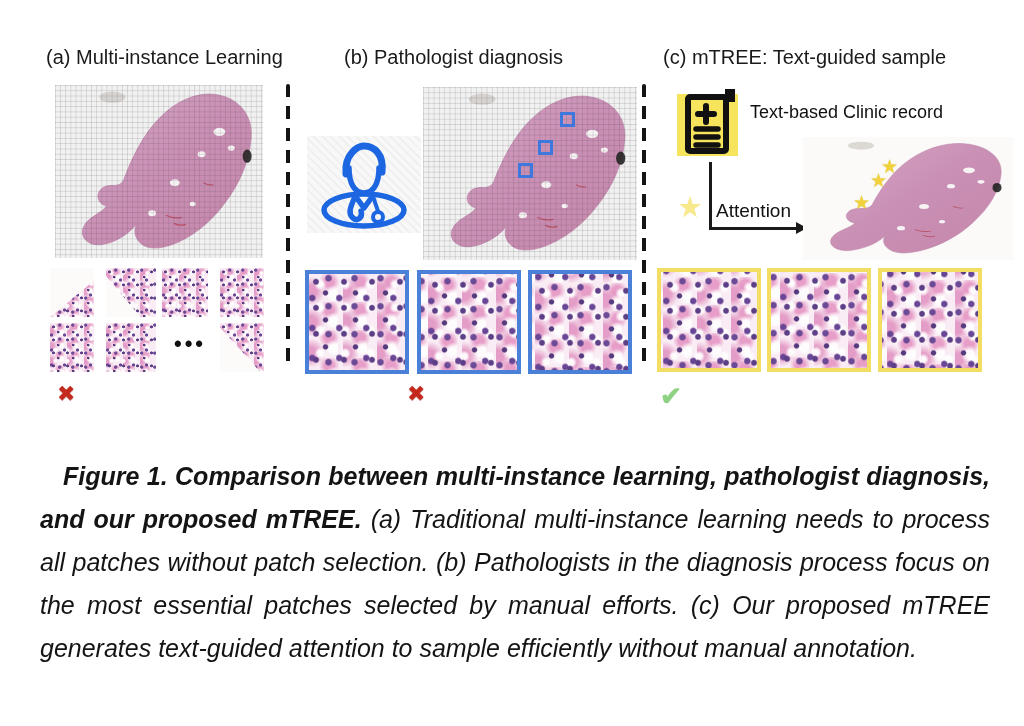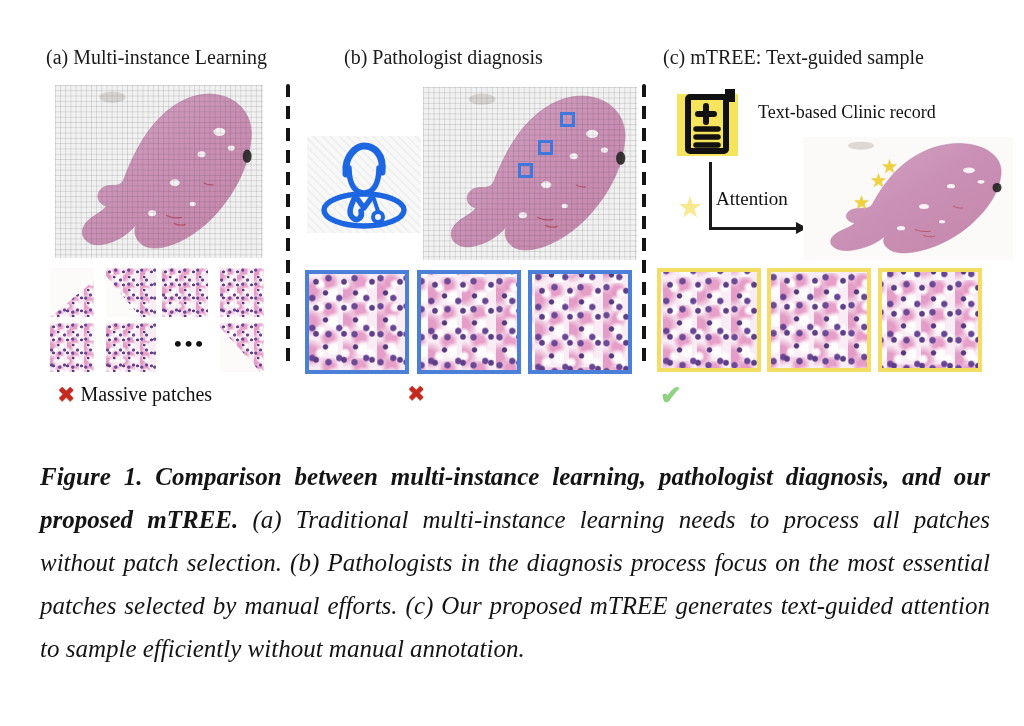--- a/index.html
+++ b/index.html
@@ -1,17 +1,17 @@
 <!DOCTYPE html>
 <html><head>
 <meta charset="utf-8">
 <style>
   html,body{margin:0;padding:0;background:#ffffff;}
   .page{position:relative;width:1024px;height:726px;background:#fff;
-        font-family:Liberation Serif, serif;color:#141414;overflow:hidden;}
+        font-family:Liberation Sans, sans-serif;color:#141414;overflow:hidden;}
   .abs{position:absolute;}
   .ptitle{position:absolute;font-size:20px;color:#1a1a1a;white-space:nowrap;}
   .divider{position:absolute;width:4px;border-radius:2px;
            background:repeating-linear-gradient(180deg,#141414 0 13px,rgba(0,0,0,0) 13px 22px);}
   .wsi{position:absolute;}
   .wsi svg{display:block;}
   .bluebox{position:absolute;width:15px;height:15px;box-sizing:border-box;
            border:3px solid #3f78dc;background:transparent;}
   .doctorbox{position:absolute;background-color:#f8f8f8;
              background-image:repeating-linear-gradient(45deg,rgba(0,0,0,0.03) 0 2px,rgba(0,0,0,0) 2px 6px);
@@ -39,25 +39,25 @@
   .plabel{position:absolute;display:flex;align-items:center;font-size:20px;color:#111;white-space:nowrap;}
   .xmark{color:#c4291d;font-size:22px;line-height:1;text-shadow:0 1px 0 rgba(120,10,10,0.4);}
   .check{color:#8fd284;font-size:26px;font-weight:bold;line-height:1;}
   .gap-sm{gap:5px;}.gap-md{gap:8px;}.gap-lg{gap:24px;}
   .star{position:absolute;color:#f2d23c;line-height:1;font-size:19px;text-shadow:0 0 1px rgba(180,150,0,0.5);}
   .attn-star{position:absolute;color:#f8e88e;font-size:29px;line-height:1;}
   .connv{position:absolute;width:2.5px;background:#1a1a1a;}
   .connh{position:absolute;height:2.5px;background:#1a1a1a;}
   .arrowhead{position:absolute;width:0;height:0;border-top:6.5px solid rgba(0,0,0,0);
              border-bottom:6.5px solid rgba(0,0,0,0);border-left:11px solid #1a1a1a;}
-  .record-label{position:absolute;font-size:18px;color:#111;white-space:nowrap;margin-left:8px;}
+  .record-label{position:absolute;font-size:18px;color:#111;white-space:nowrap;}
   .attn-label{position:absolute;font-size:19px;color:#111;white-space:nowrap;}
   .caption{position:absolute;left:40px;top:430px;width:950px;font-style:italic;
            font-size:25px;line-height:43px;text-align:justify;color:#141414;}
-  .caption .cb{font-weight:bold;}
+  .caption .cb{font-weight:bold;margin-left:23px;}
 </style>
 </head>
 <body>
 
 <div class="page">
 
   <svg width="0" height="0" style="position:absolute" aria-hidden="true">
     <defs>
       <pattern id="gridpat" width="5.2" height="5.2" patternUnits="userSpaceOnUse">
         <path d="M5.2 0H0V5.2" fill="none" stroke="#3c3c3c" stroke-opacity="0.4" stroke-width="0.7"></path>
@@ -110,21 +110,20 @@
   <div class="patch cells cells-sm" style="left:220px;top:268px;width:44px;height:49px"></div>
   <div class="patch cells cells-sm" style="left:50px;top:323px;width:44px;height:49px"></div>
   <div class="patch cells cells-sm" style="left:106px;top:323px;width:50px;height:49px"></div>
   <div class="dots" style="left:164px;top:331px;width:52px">•••</div>
   <div class="patch cells cells-sm" style="left:220px;top:323px;width:44px;height:49px">
       <i class="cut cut3"></i>
     </div>
 
   <div class="plabel gap-sm" style="left:57px;top:383px">
     <span class="xmark">✖</span>
-    <span>Massive patches</span>
   </div>
 
   <div class="doctorbox" style="left:307px;top:136px;width:114px;height:97px">
     <svg width="104" height="90" viewBox="0 0 104 90" fill="none" stroke="#1d66e2" stroke-width="5.5" stroke-linecap="round" stroke-linejoin="round">
       <ellipse cx="52" cy="70" rx="40" ry="16"></ellipse>
       <path d="M34 34 C32 14 46 6 52 6 C62 6 72 14 70 32" stroke-width="7"></path>
       <path d="M37 28 C37 44 43 53 52 53 C61 53 67 44 67 28"></path>
       <path d="M44 57 L52 68 L60 57"></path>
       <path d="M42 59 C38 68 36 74 41 78 C46 82 51 77 49 71"></path>
       <path d="M62 59 C64 66 66 70 66 72" stroke-width="4"></path>
@@ -159,21 +158,21 @@
       <path d="M29 17 V33 M21 25 H37" stroke="#111111" stroke-width="6" stroke-linecap="round"></path>
       <path d="M19 40 H41 M19 48 H41 M19 56 H41" stroke="#111111" stroke-width="5.5" stroke-linecap="round"></path>
     </svg>
   </div>
   <div class="record-label" style="left:750px;top:102px">Text-based Clinic record</div>
 
   <div class="connv" style="left:709px;top:162px;height:66px"></div>
   <div class="connh" style="left:709px;top:227px;width:88px"></div>
   <div class="arrowhead" style="left:796px;top:222px"></div>
   <span class="attn-star" style="left:677px;top:193px">★</span>
-  <div class="attn-label" style="left:716px;top:188px">Attention</div>
+  <div class="attn-label" style="left:716px;top:200px">Attention</div>
 
   <div class="wsi" style="left:803px;top:137px">
     <svg width="210" height="123" viewBox="0 0 210 170" preserveAspectRatio="none">
       <rect width="210" height="170" fill="#fbfaf8"></rect>
       <use href="#blob"></use>
     </svg>
     <span class="star" style="left:78px;top:20px">★</span>
     <span class="star" style="left:67px;top:34px">★</span>
     <span class="star" style="left:50px;top:56px">★</span>
   </div>

